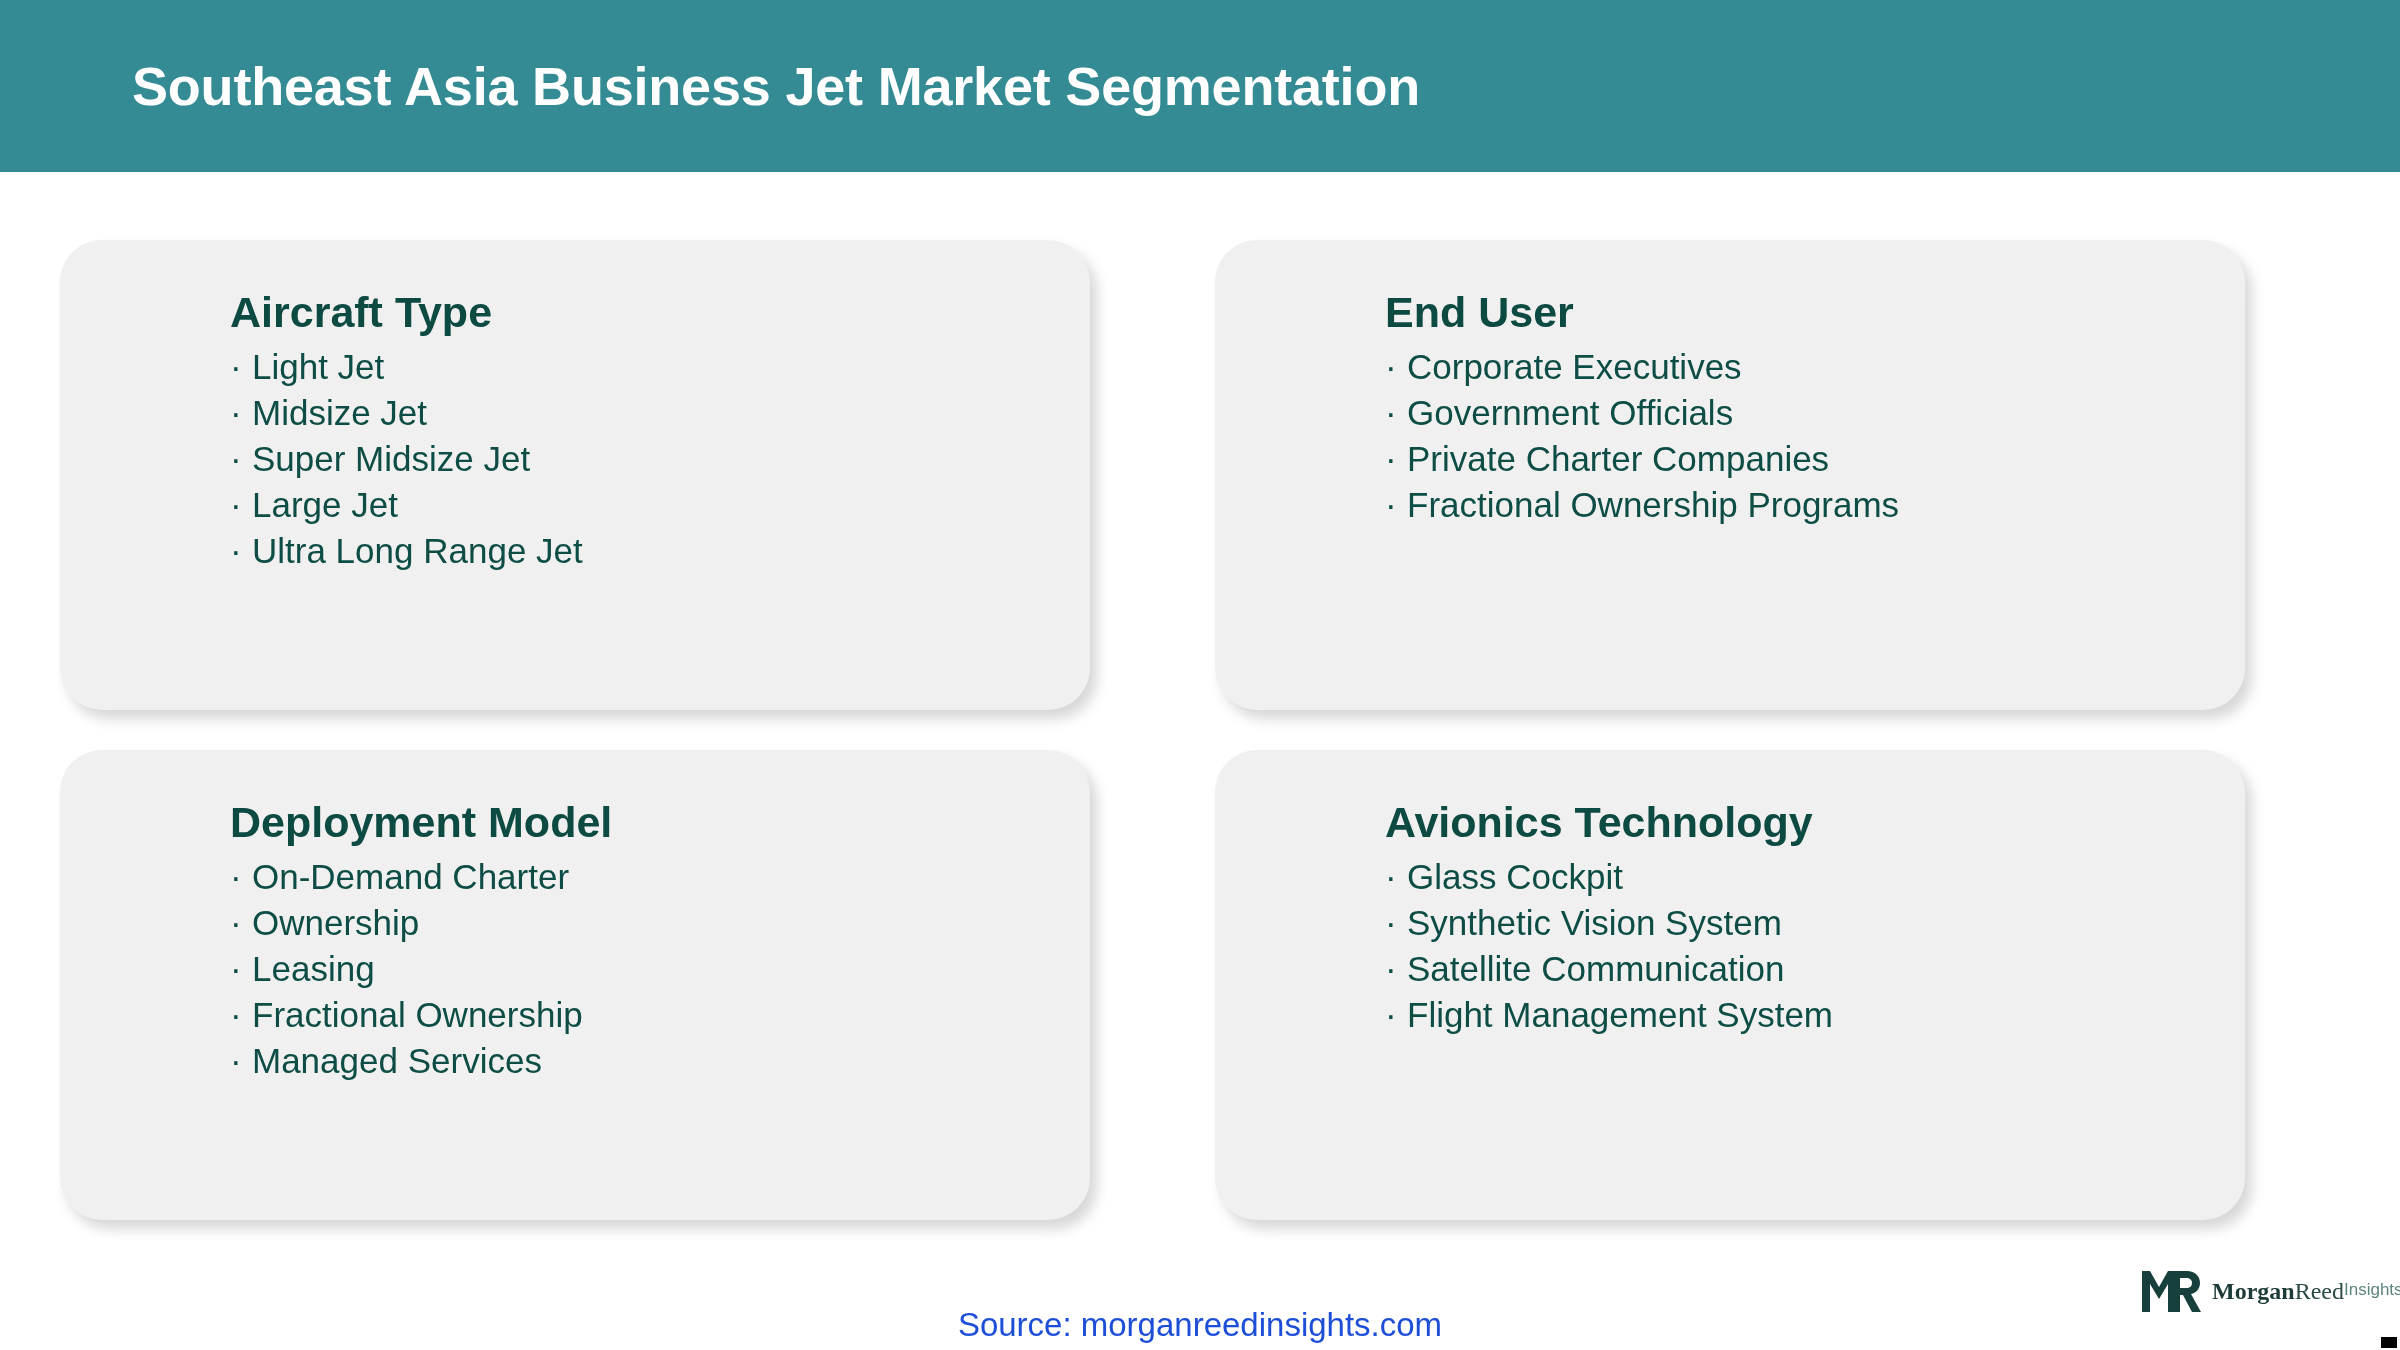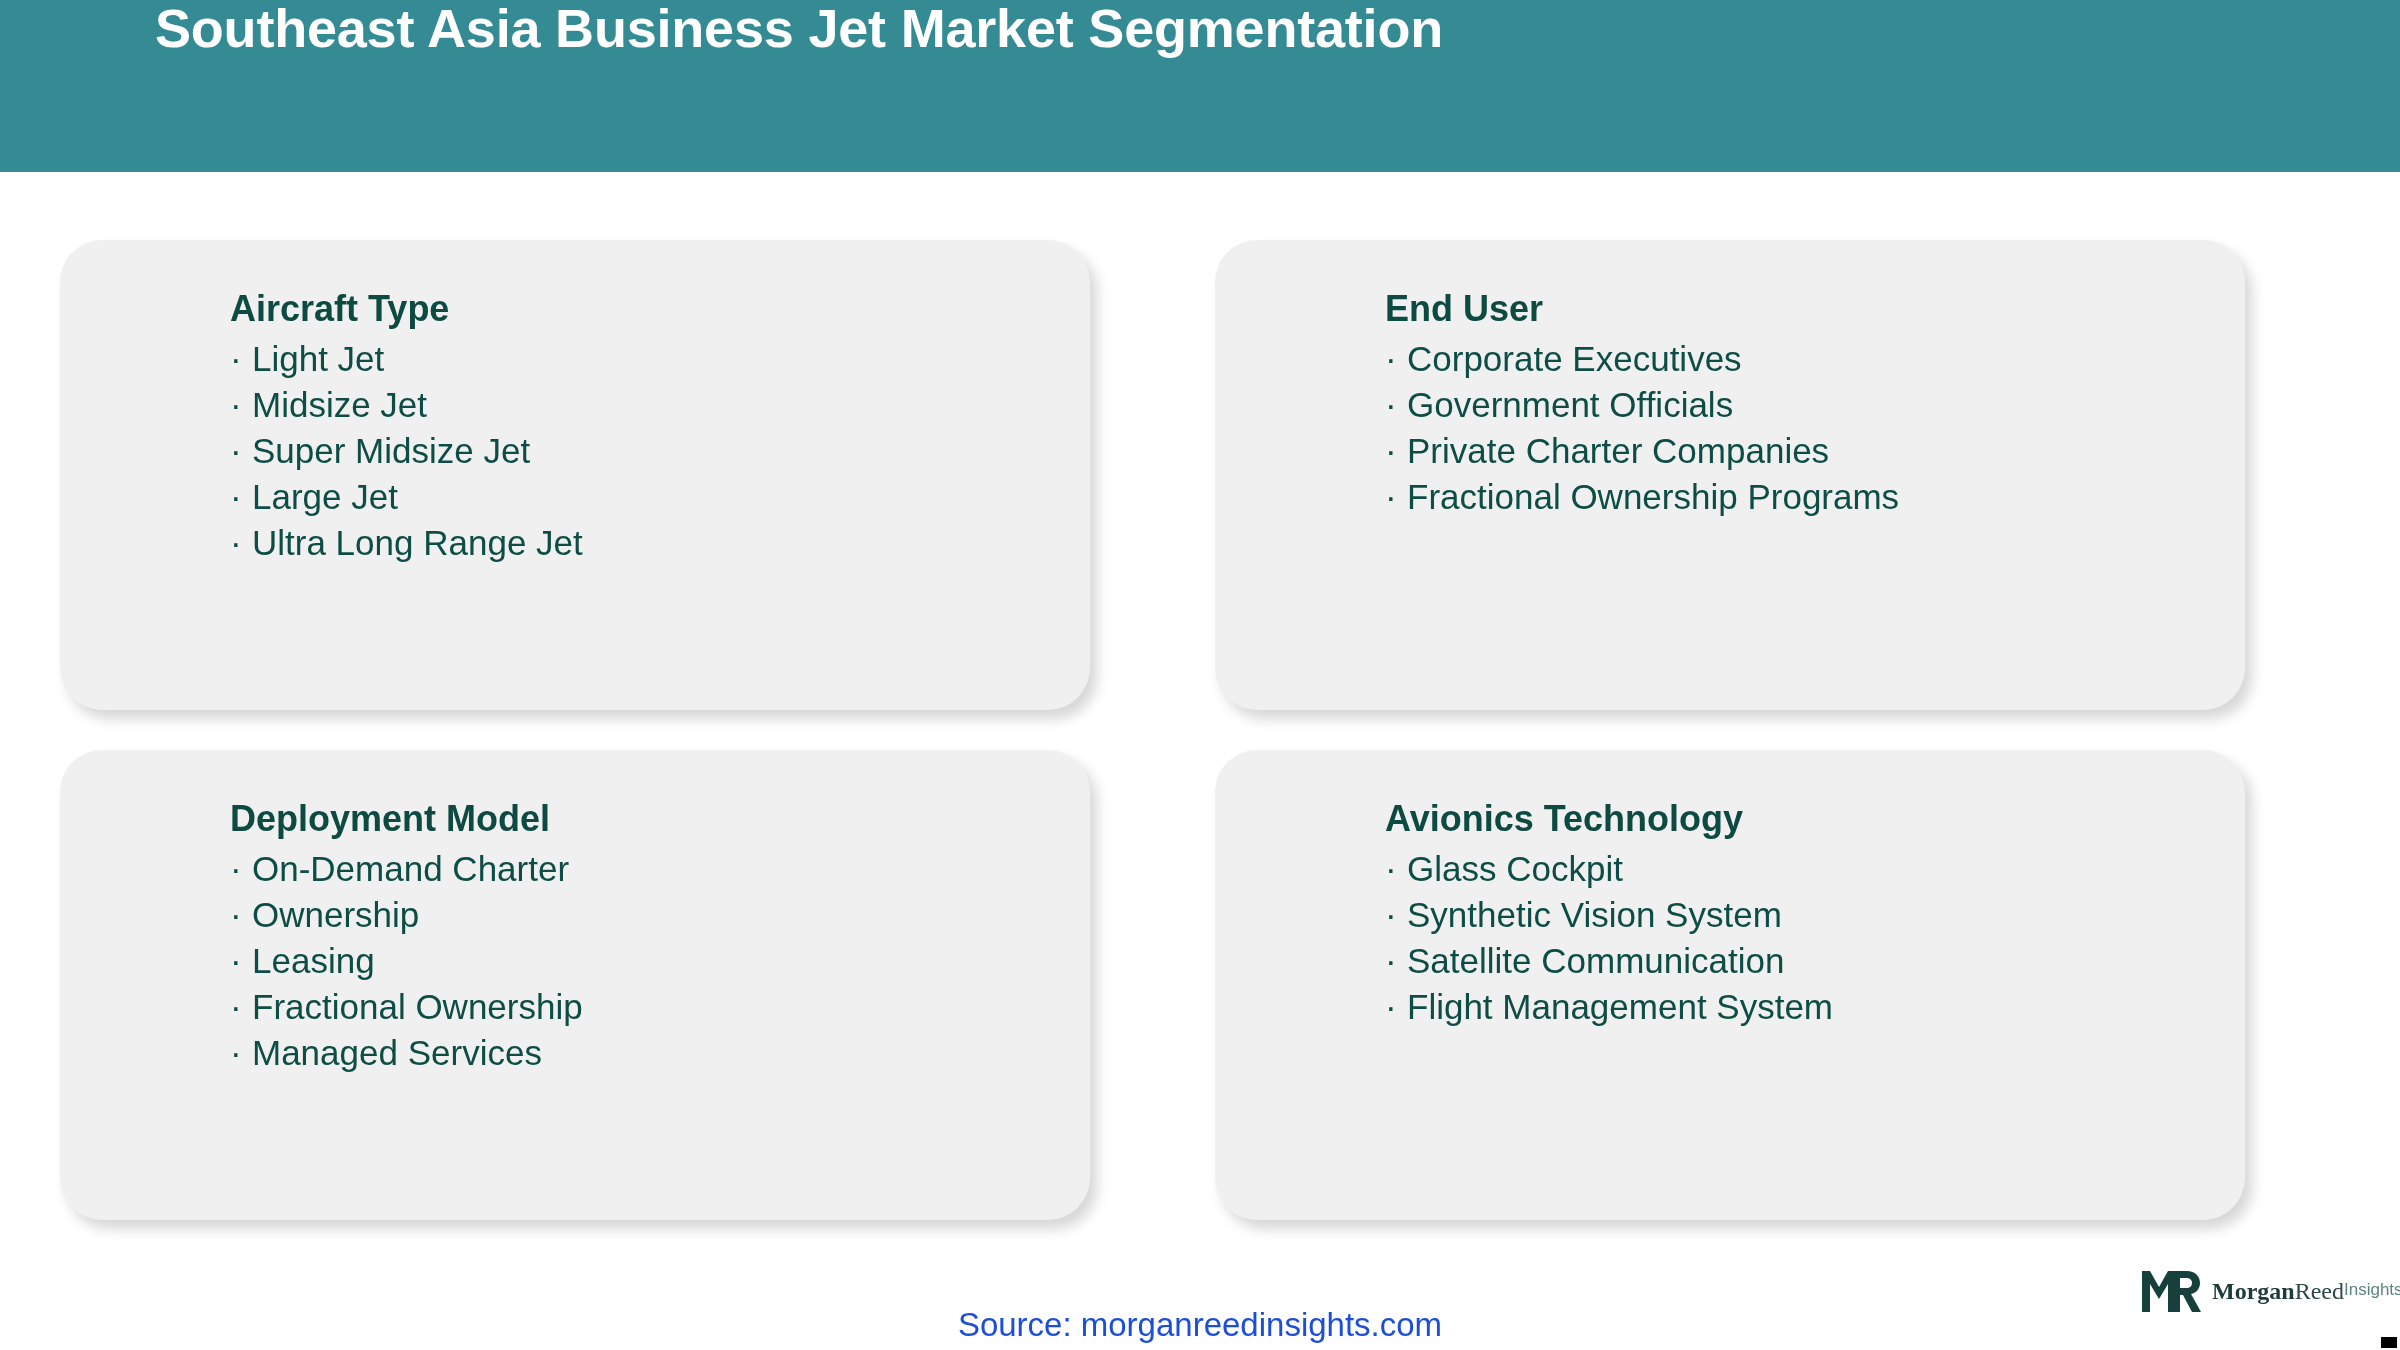--- a/index.html
+++ b/index.html
@@ -22,21 +22,21 @@
 
   
   .header {
     position: absolute;
     left: 0;
     top: 0;
     width: 2400px;
     height: 172px;
     background: #358b94;
     display: flex;
-    padding-left: 23px;
+    align-items: center;
   }
 
   .header-title {
     margin-left: 132px;
     color: #ffffff;
     font-size: 54px;
     font-weight: bold;
     letter-spacing: -0.2px;
     line-height: 1.05;
     white-space: nowrap;
@@ -58,21 +58,21 @@
   .card {
     position: relative;
     background: #f0f0f0;
     border-radius: 42px;
     box-shadow: 7px 9px 13px rgba(0, 0, 0, 0.16);
     padding: 48px 60px 0 170px;
   }
 
   .card-title {
     color: #0d4a42;
-    font-size: 36px;
+    font-size: 43px;
     font-weight: bold;
     line-height: 1.15;
     margin-bottom: 7px;
     white-space: nowrap;
   }
 
   .card-list {
     list-style: none;
     margin: 0;
     padding: 0;

